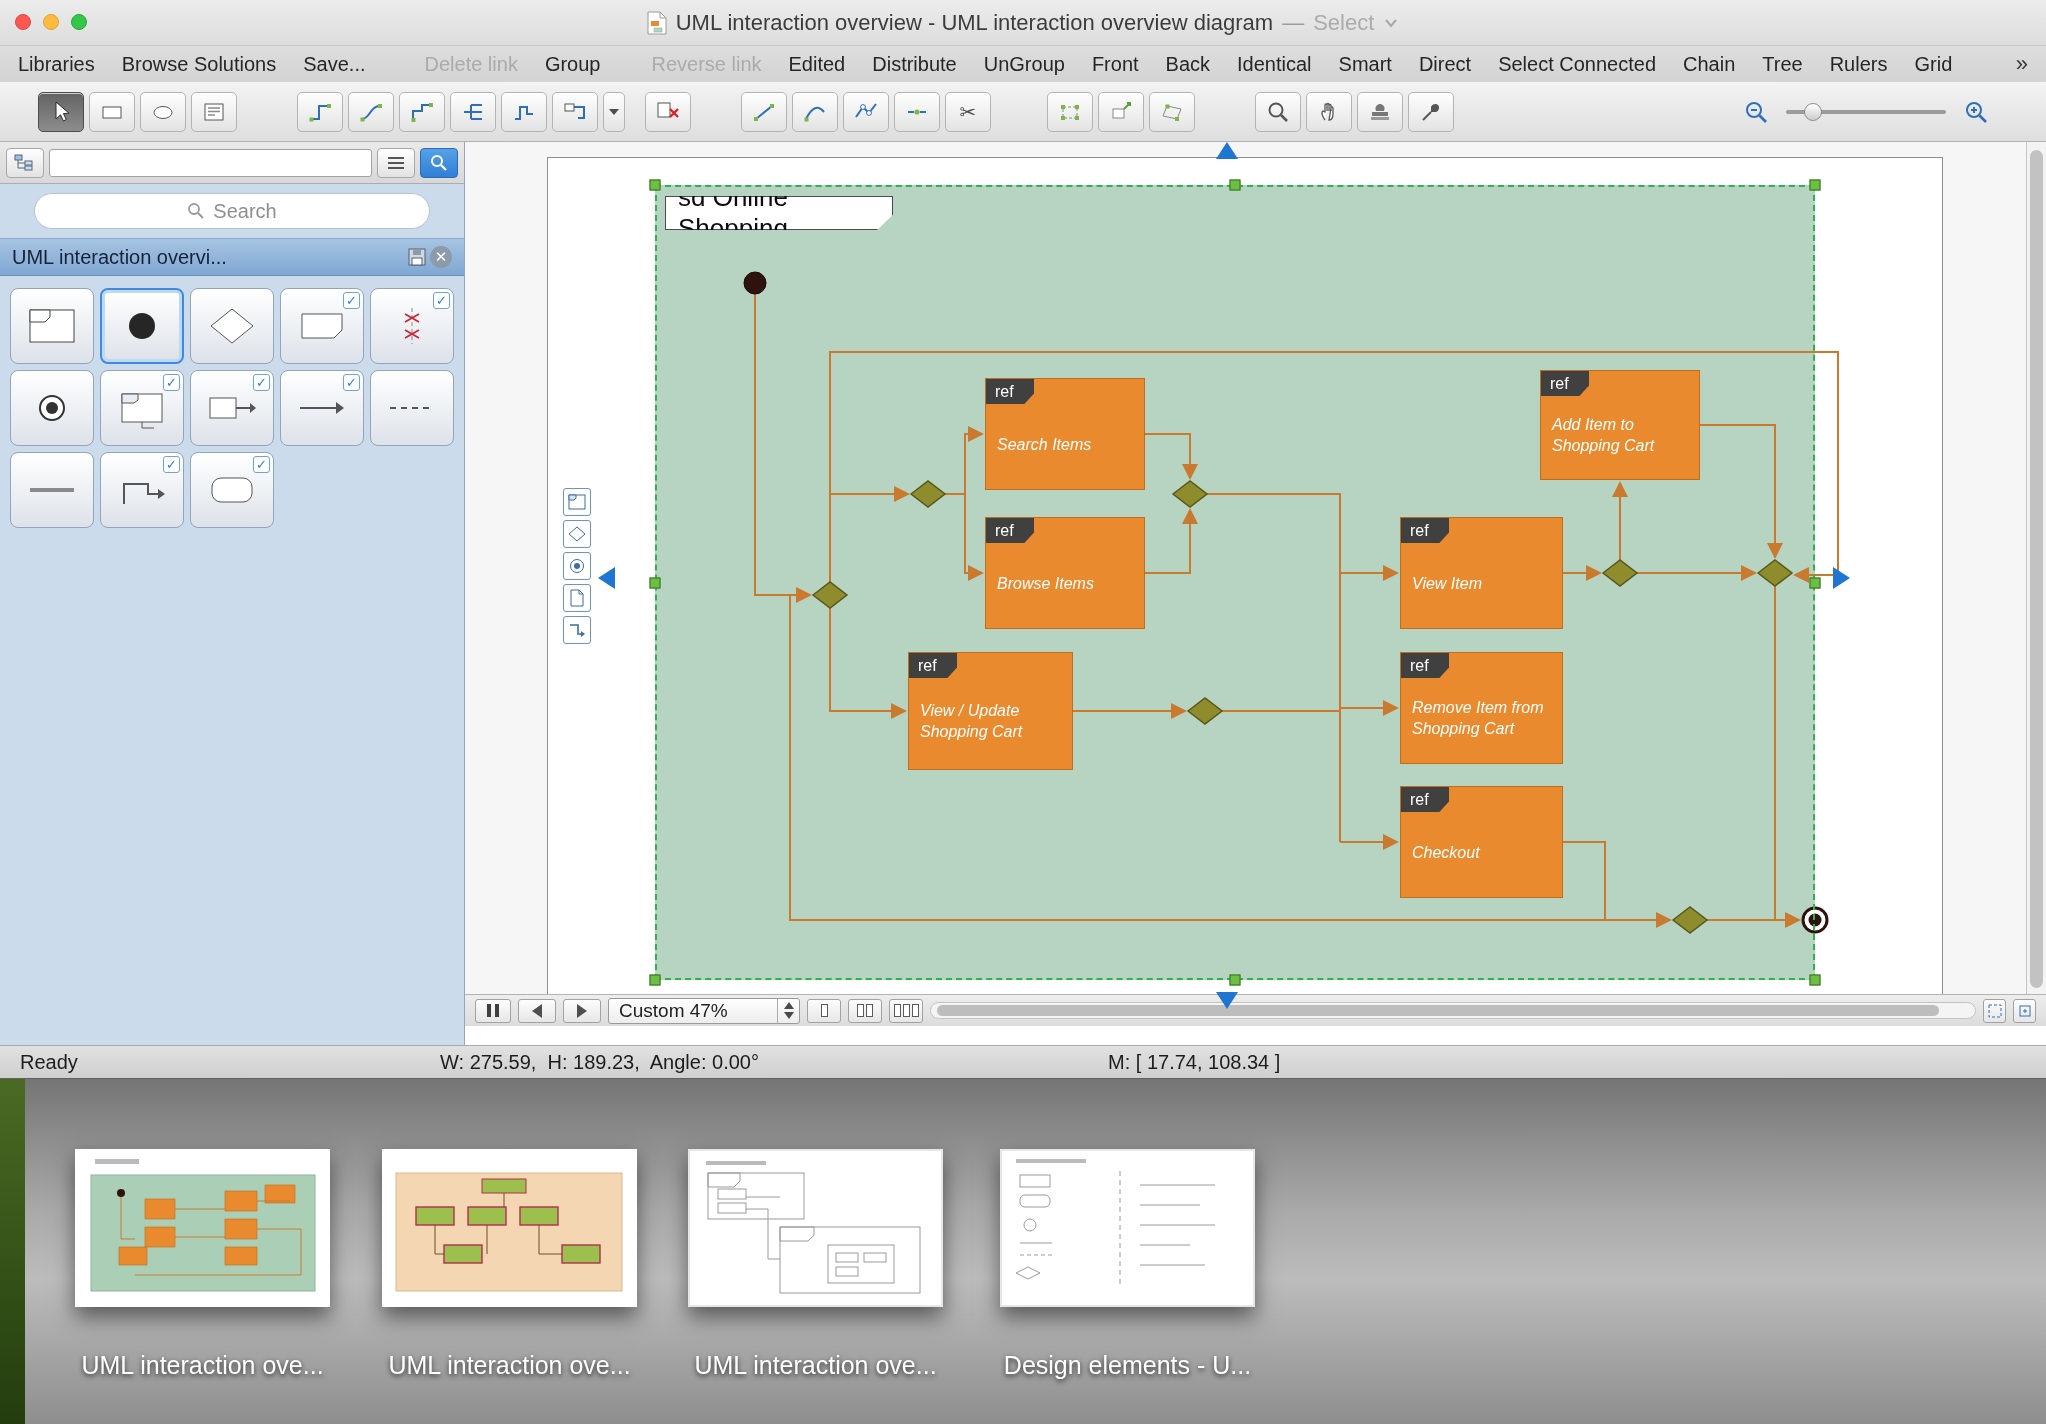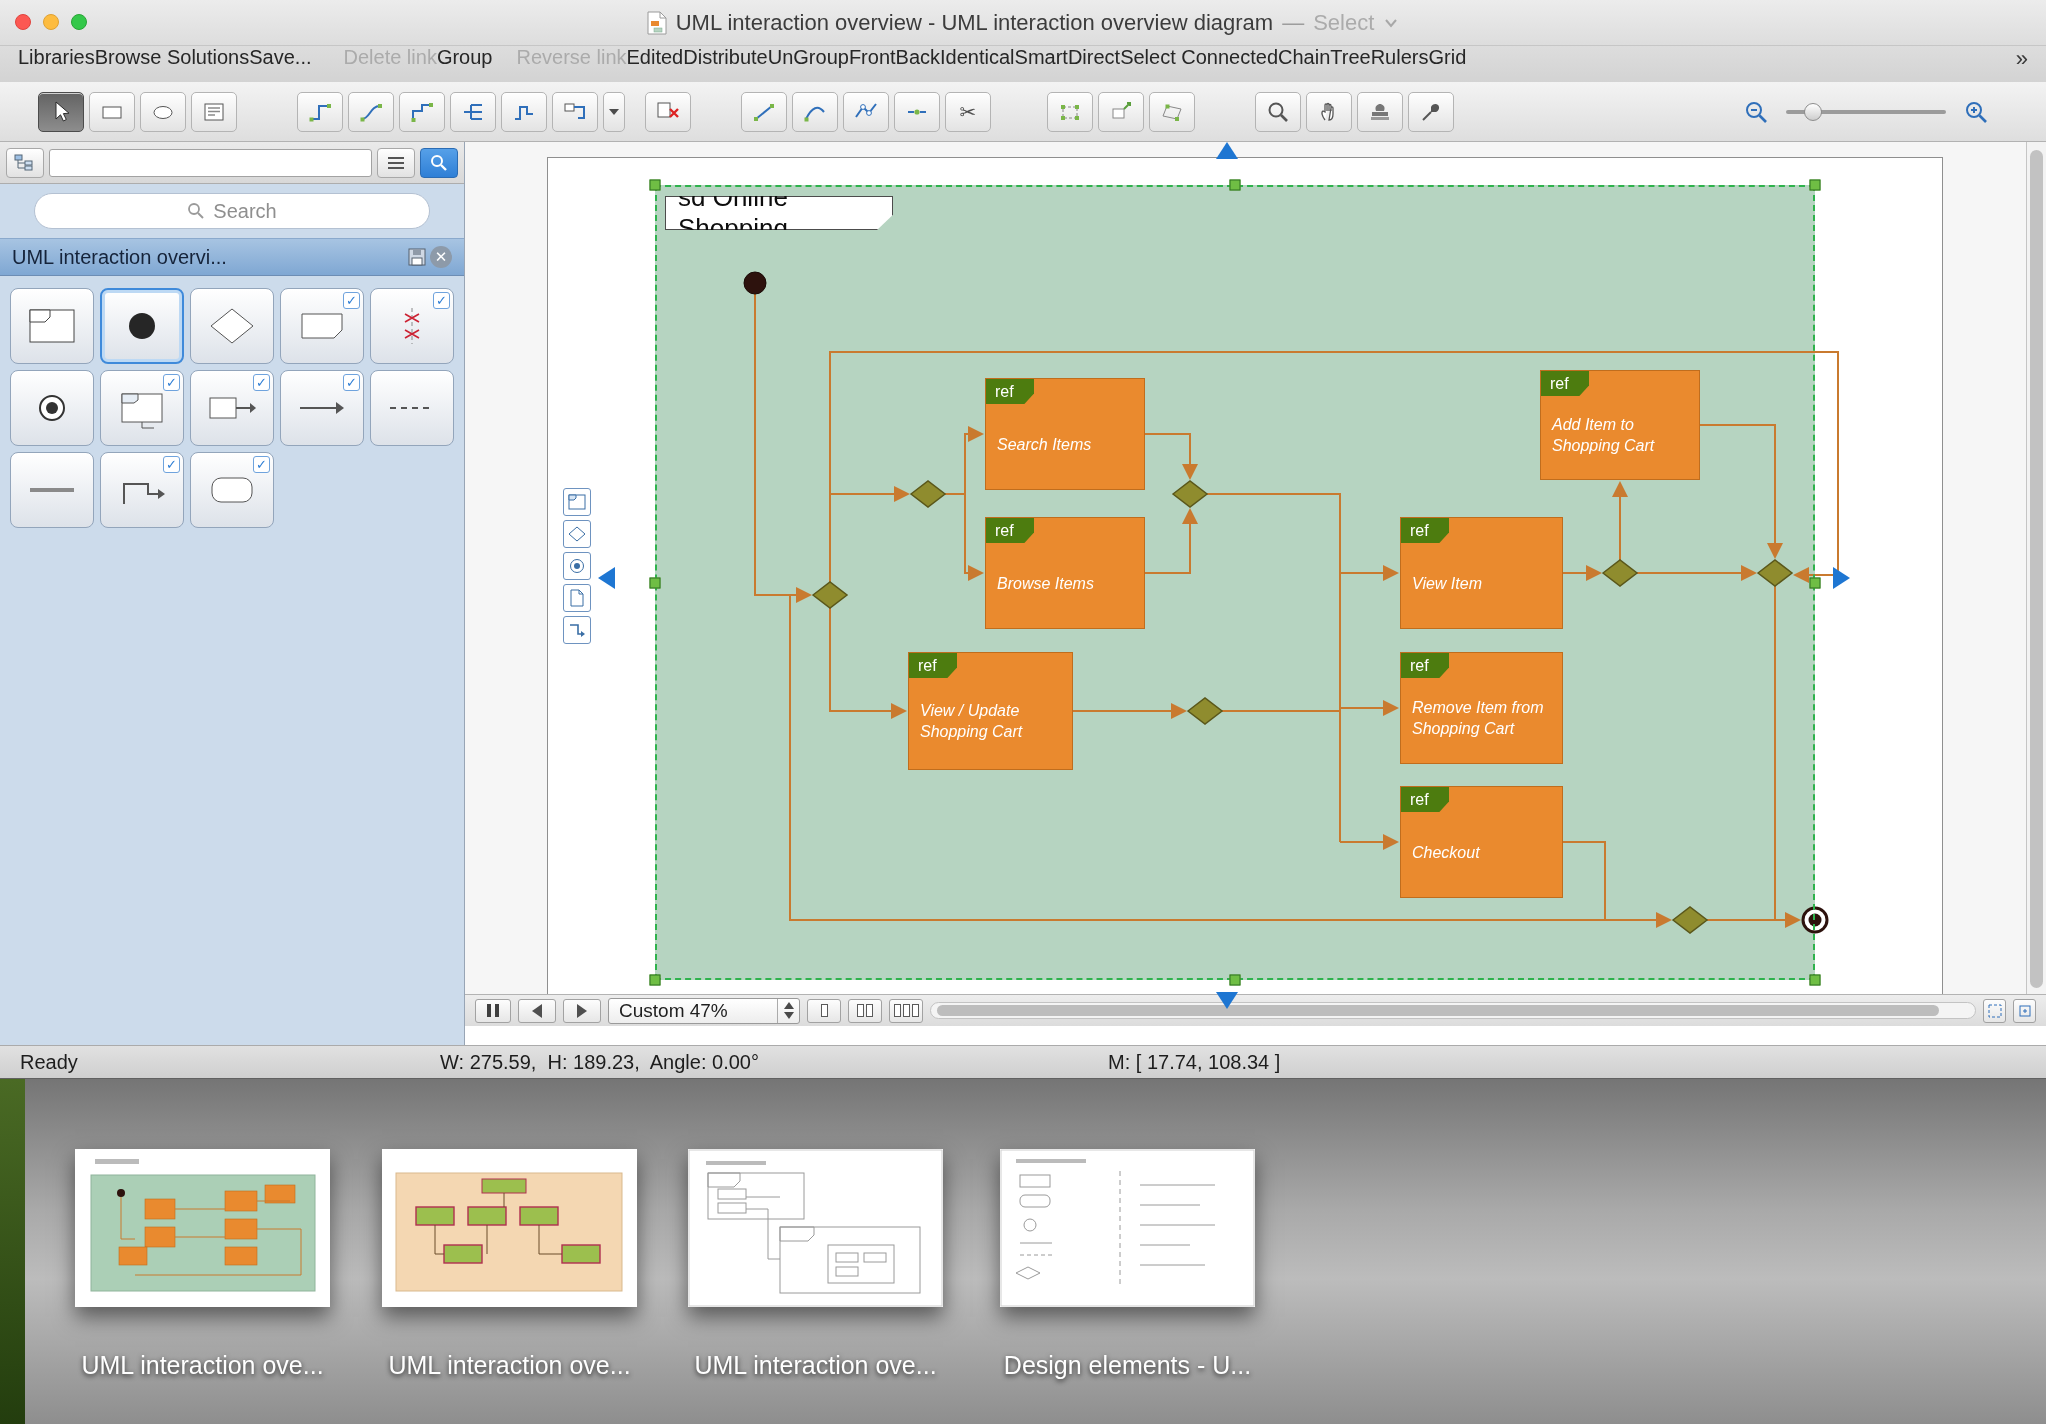--- a/index.html
+++ b/index.html
@@ -14,22 +14,22 @@
   .t-yellow{ left:43px;  background:#fdbc40; border:1px solid #dfa133; }
   .t-green { left:71px;  background:#34c84a; border:1px solid #29a436; }
   .title-wrap { position:absolute; left:0; right:0; top:0; height:46px; display:flex;
     align-items:center; justify-content:center; gap:9px; }
   .title-text { font-size:22px; color:#3c3c3c; }
   .title-sep  { font-size:22px; color:#9d9d9d; }
   .title-edited { font-size:22px; color:#ababab; }
 
   
   .menubar { position:absolute; left:0; top:46px; width:100%; height:36px;
-    background:linear-gradient(#dddddd,#d3d3d3); display:flex; align-items:flex-start;
-    padding:0 18px; font-size:20px; color:#262626; z-index:49; }
+    background:linear-gradient(#dddddd,#d3d3d3); display:flex; align-items:center;
+    padding:0 18px; gap:27px; font-size:20px; color:#262626; z-index:49; }
   .menu-item { white-space:nowrap; cursor:default; }
   .menu-item.disabled { color:#ababab; }
   .menu-gap-a { margin-left:32px; }
   .menu-gap-b { margin-left:24px; }
   .menu-overflow { margin-left:auto; color:#3a3a3a; font-size:22px; }
 
   
   .toolbar { position:absolute; left:0; top:82px; width:100%; height:60px;
     background:linear-gradient(#f3f3f3,#dedede); border-bottom:1px solid #b2b2b2;
     display:flex; align-items:center; padding:0 38px; z-index:48;}
@@ -87,21 +87,21 @@
   .selection { position:absolute; left:190px; top:43px; width:1160px; height:795px;
     border:2px dashed #2eb24c; pointer-events:none; z-index:30; }
   .handle { position:absolute; width:11px; height:11px; background:#6fbe44;
     border:1px solid #2e7022; transform:translate(-50%,-50%); z-index:31; }
   svg.connectors { position:absolute; left:0; top:0; width:1561px; height:871px; z-index:5; }
   .frame-label { position:absolute; left:200px; top:54px; width:228px; height:34px;
     background:#fff; border:1px solid #4c4c4c;
     clip-path:polygon(0 0,100% 0,100% 55%,93% 100%,0 100%);
     display:flex; align-items:center; padding-left:12px; font-size:26px; color:#0d0d0d; z-index:8; }
   .refbox { position:absolute; background:#ea8a2e; border:1px solid #c06d1d; color:#fff; z-index:9; }
-  .reftab { position:absolute; top:0; left:0; width:48px; height:25px; background:#4d7c0f;
+  .reftab { position:absolute; top:0; left:0; width:48px; height:25px; background:#404040;
     clip-path:polygon(0 0,100% 0,100% 58%,80% 100%,0 100%);
     display:flex; align-items:center; padding-left:9px; font-size:16px; color:#fff;
     filter:drop-shadow(1px 1px 0 rgba(255,255,255,.85)); }
   .reflabel { position:absolute; left:11px; right:8px; top:28px; bottom:6px;
     display:flex; align-items:center; font-size:16px; line-height:1.3;font-style:italic; }
   .dir-arrow { position:absolute; width:0; height:0; z-index:32; }
   .arr-left  { border-top:11px solid transparent; border-bottom:11px solid transparent; border-right:17px solid #1e76d2; }
   .arr-right { border-top:11px solid transparent; border-bottom:11px solid transparent; border-left:17px solid #1e76d2; }
   .arr-up    { border-left:11px solid transparent; border-right:11px solid transparent; border-bottom:17px solid #1e76d2; }
   .arr-down  { border-left:11px solid transparent; border-right:11px solid transparent; border-top:17px solid #1e76d2; }

